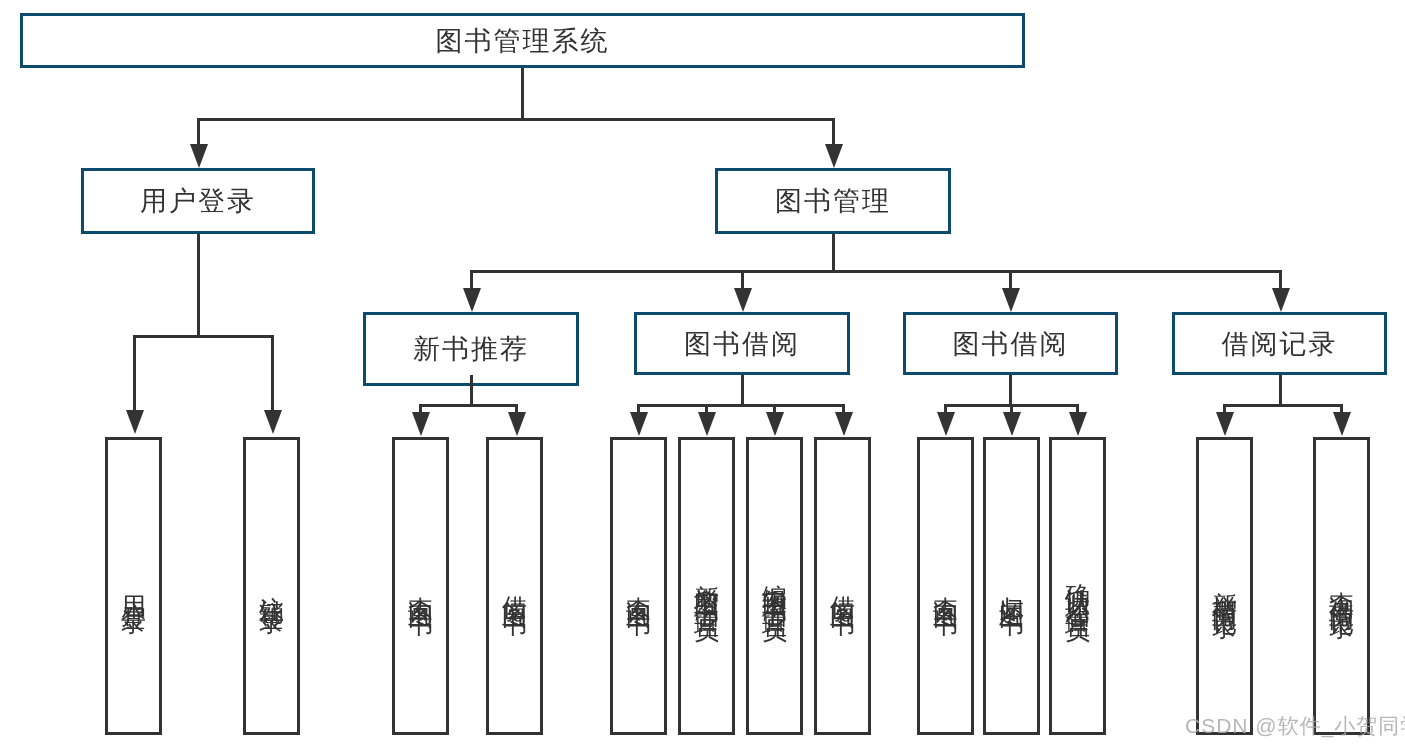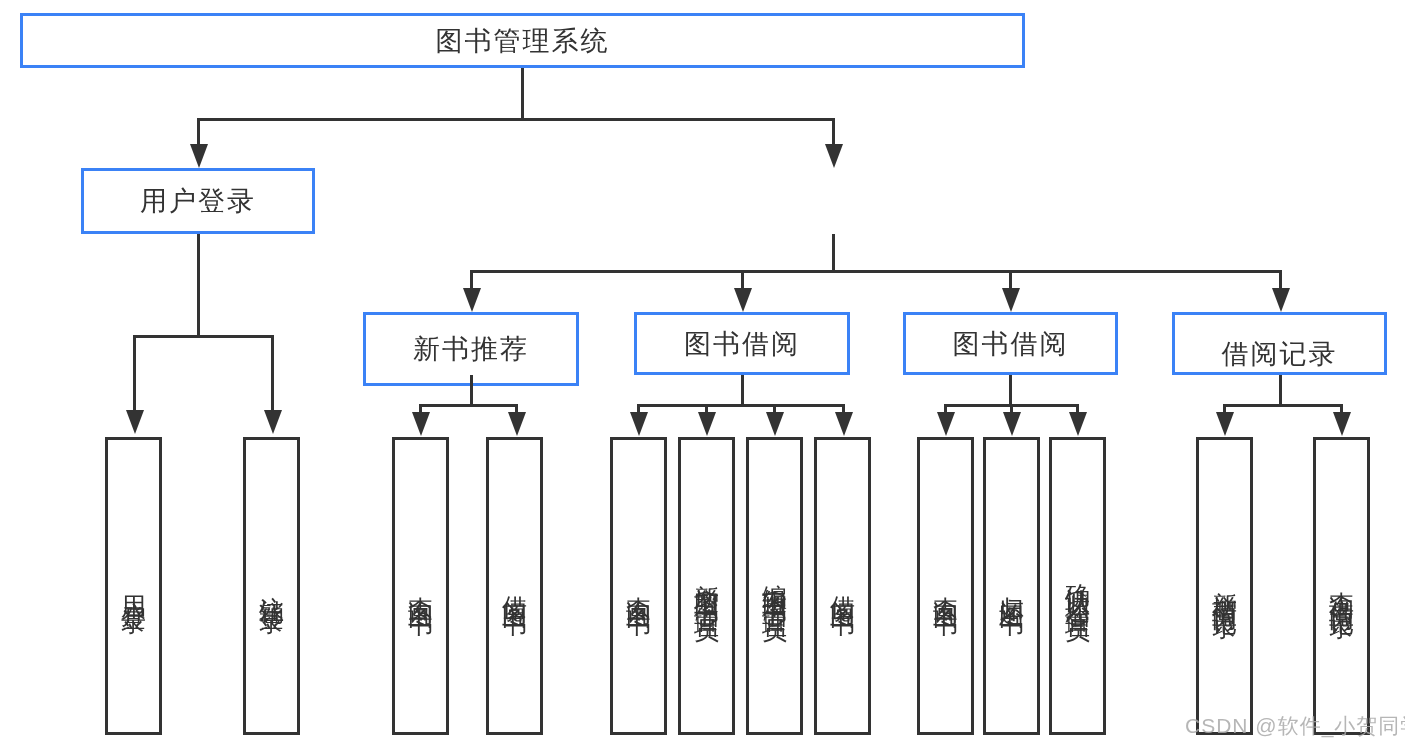--- a/index.html
+++ b/index.html
@@ -6,21 +6,21 @@
   #stage{
     position:relative;
     width:1405px;height:747px;
     background:#ffffff;
     font-family:"Liberation Sans", sans-serif;
     overflow:hidden;
   }
   .node{
     position:absolute;
     box-sizing:border-box;
-    border:3px solid #3b82f6;
+    border:3px solid #0c4a6e;
     background:#ffffff;
     display:flex;
     align-items:center;
     justify-content:center;
     color:#333333;
   }
   .h-label{
     font-size:27px;
     letter-spacing:2px;
     white-space:nowrap;
@@ -70,38 +70,41 @@
     white-space:nowrap;
     letter-spacing:1px;
   }
   
   #n-root{left:20px;top:13px;width:1005px;height:55px;}
   #n-user-login{left:81px;top:168px;width:234px;height:66px;}
   #n-book-mgmt{left:715px;top:168px;width:236px;height:66px;}
   #n-new-rec{left:363px;top:312px;width:216px;height:74px;}
   #n-borrow{left:634px;top:312px;width:216px;height:63px;}
   #n-current{left:903px;top:312px;width:215px;height:63px;}
-  #n-records{left:1172px;top:312px;width:215px;height:63px;align-items:flex-end;}
+  #n-records{left:1172px;top:312px;width:215px;height:63px;}
   #lf-0{left:105px;} #lf-1{left:243px;}
   #lf-2{left:392px;} #lf-3{left:486px;}
   #lf-4{left:610px;} #lf-5{left:678px;} #lf-6{left:746px;} #lf-7{left:814px;}
   #lf-8{left:917px;} #lf-9{left:983px;} #lf-10{left:1049px;}
   #lf-11{left:1196px;} #lf-12{left:1313px;}
 </style>
 </head>
 <body>
 
 <div id="stage">
 
   <div class="node" id="n-root">
     <span class="h-label">图书管理系统</span>
   </div>
 
   <div class="node" id="n-user-login">
     <span class="h-label">用户登录</span>
+  </div>
+  <div class="node" id="n-book-mgmt">
+    <span class="h-label">图书管理</span>
   </div>
 
   <div class="node" id="n-new-rec">
     <span class="h-label">新书推荐</span>
   </div>
   <div class="node" id="n-borrow">
     <span class="h-label">图书借阅</span>
   </div>
   <div class="node" id="n-current">
     <span class="h-label">图书借阅</span>

